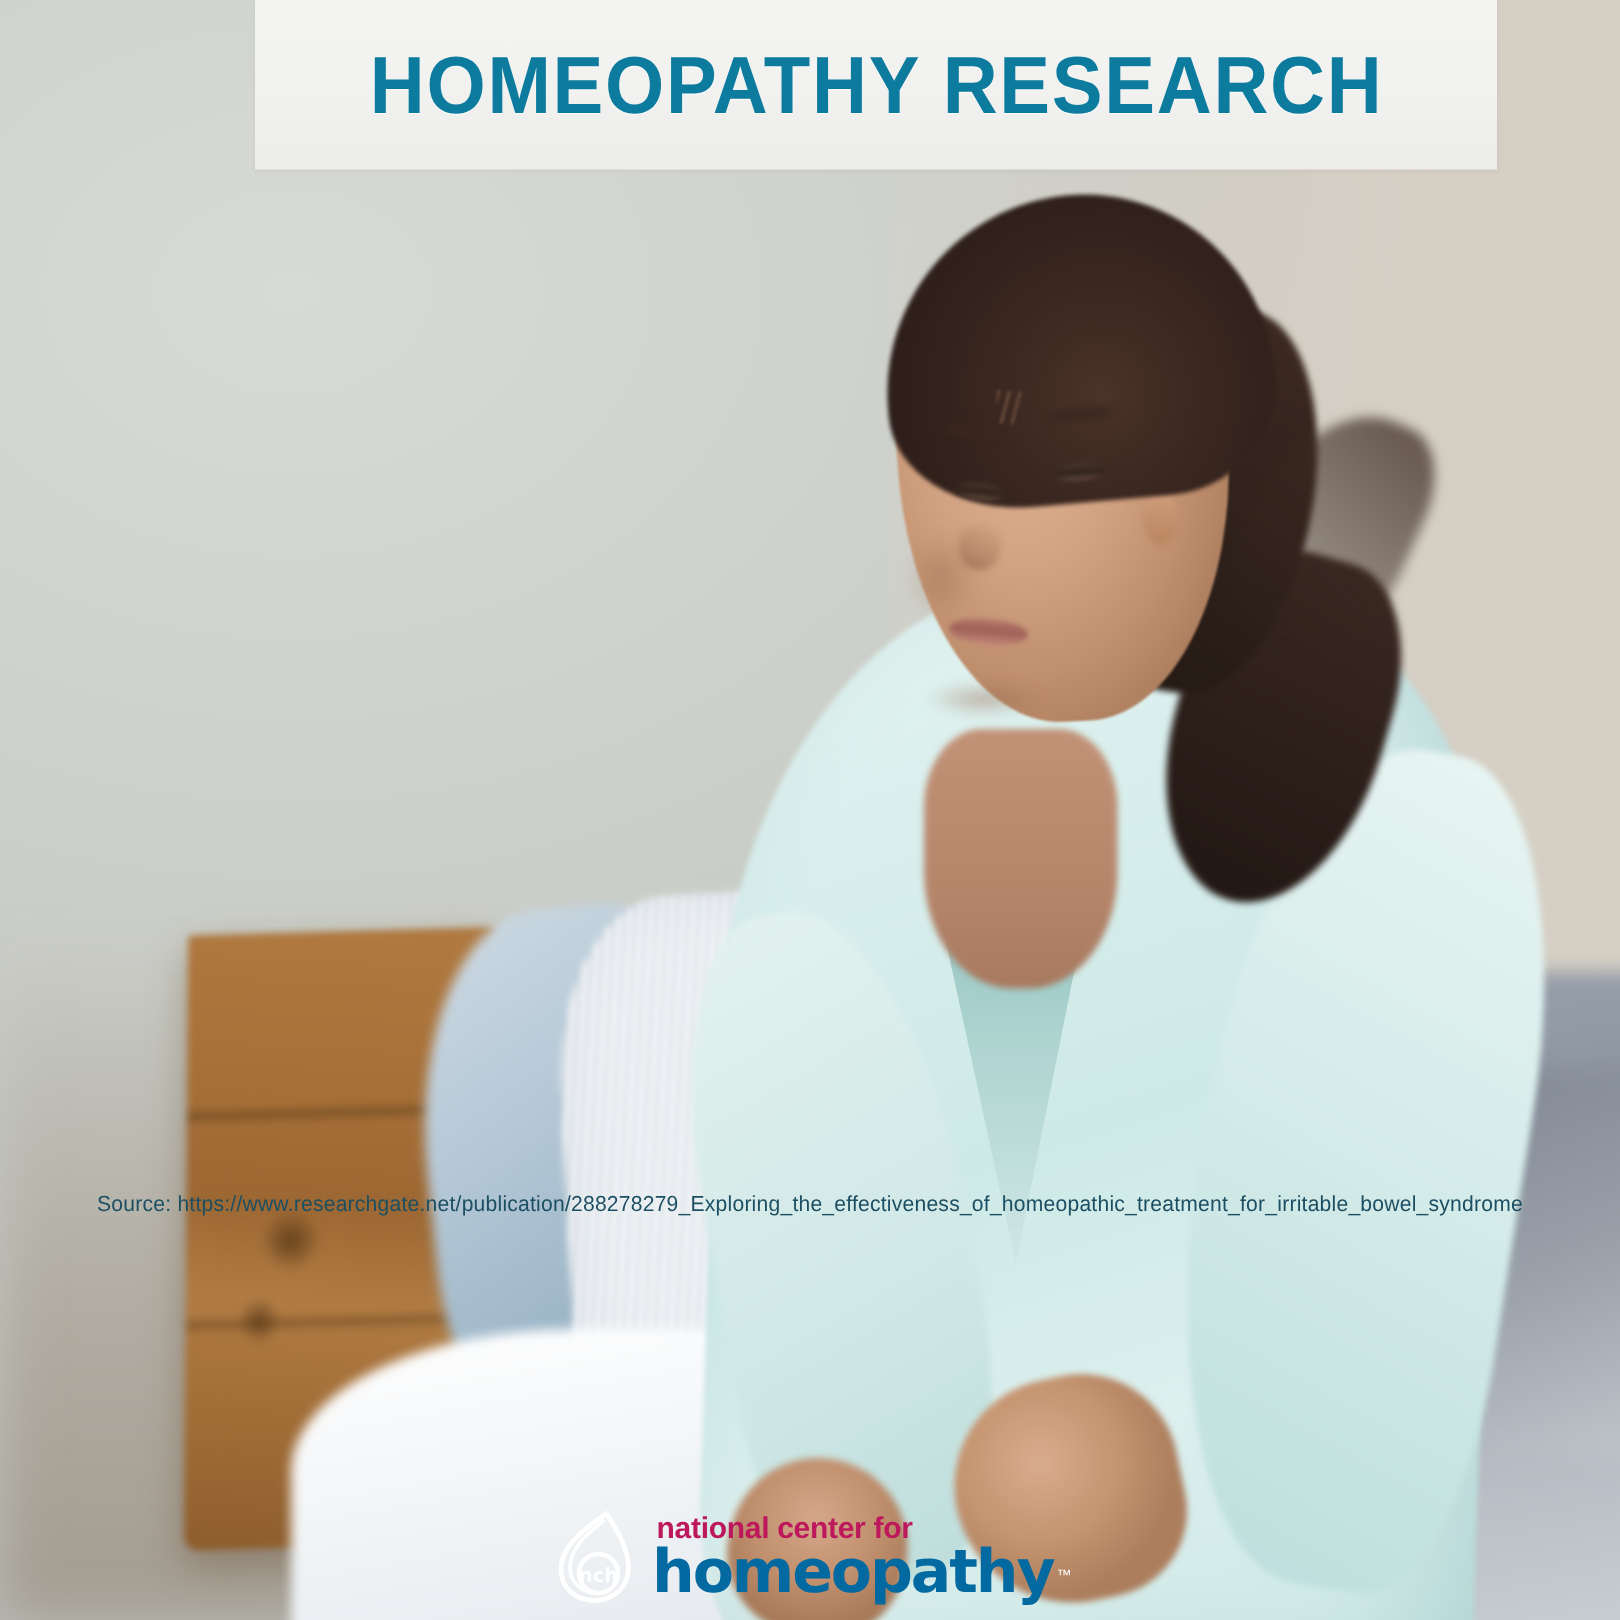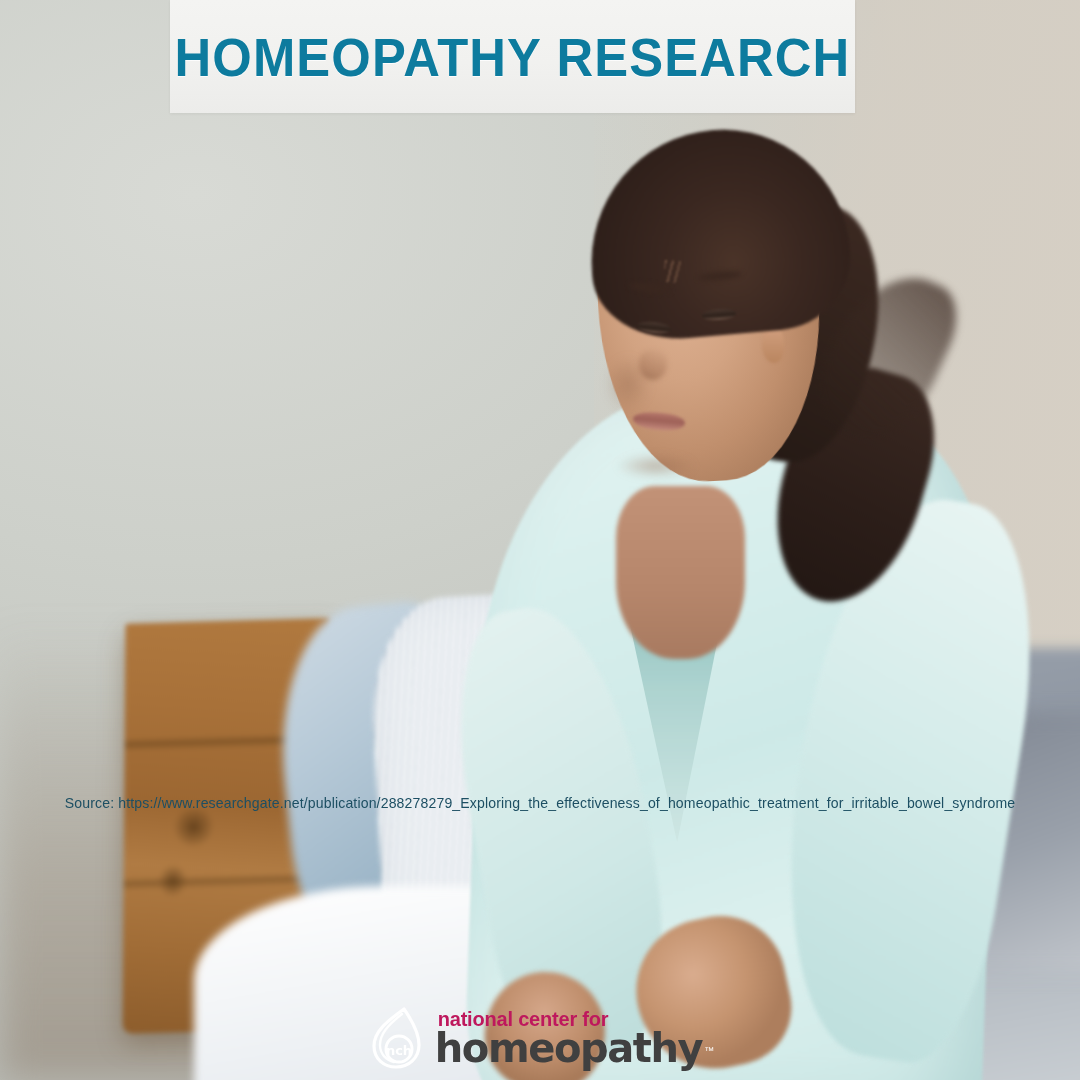--- a/index.html
+++ b/index.html
@@ -297,21 +297,21 @@
     background: linear-gradient(180deg, #cf9d7c 0%, #b9855f 100%);
     border-radius: 50% 40% 50% 60%;
     filter: blur(1.6px);
   }
 
   
 
   
   .header-banner {
     position: absolute;
-    left: 170px; top: 0; width: 685px; height: 113px;
+    left: 170px; top: 0; width: 828px; height: 113px;
     background: linear-gradient(180deg, #f4f4f2 0%, #f1f1ef 55%, #ececea 100%);
     display: flex;
     align-items: center;
     justify-content: center;
     box-shadow: 0 1px 3px rgba(0,0,0,.06);
   }
   .header-title {
     font-family: "Liberation Sans Narrow", "Liberation Sans", sans-serif;
     font-weight: 700;
     font-size: 54px;
@@ -401,21 +401,21 @@
     color: #be185d;
     letter-spacing: -.2px;
     margin-bottom: 1px;
     padding-left: 3px;
   }
   .logo-bottom-row { display: flex; align-items: flex-start; }
   .logo-bottom {
     font-family: "DejaVu Sans", sans-serif;
     font-weight: 700;
     font-size: 40px;
-    color: #404040;
+    color: #0369a1;
     letter-spacing: -1.4px;
     line-height: .92;
   }
   .logo-tm {
     font-family: "Liberation Sans", sans-serif;
     font-size: 10px;
     color: #ffffff;
     margin-top: 16px;
     margin-left: 2px;
   }

